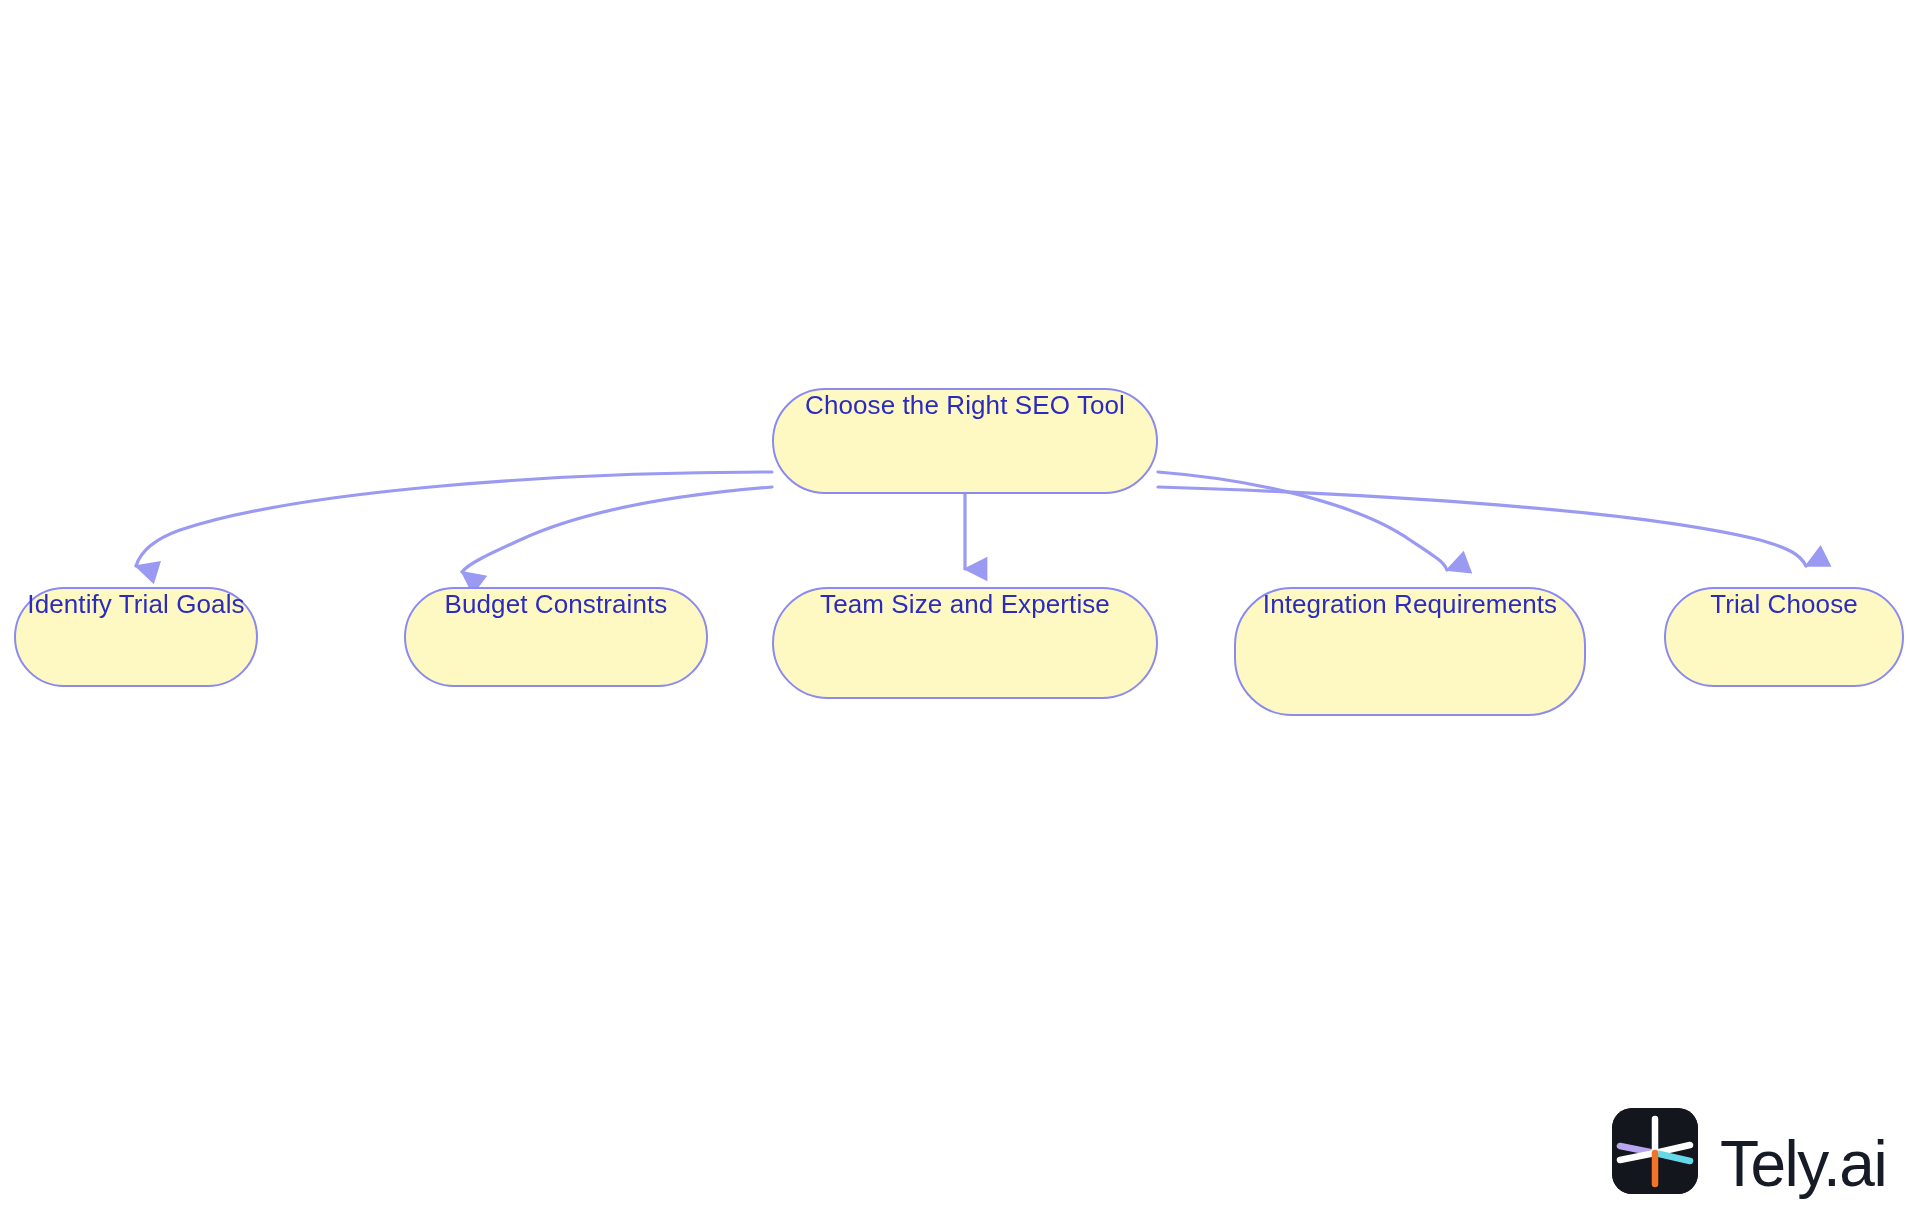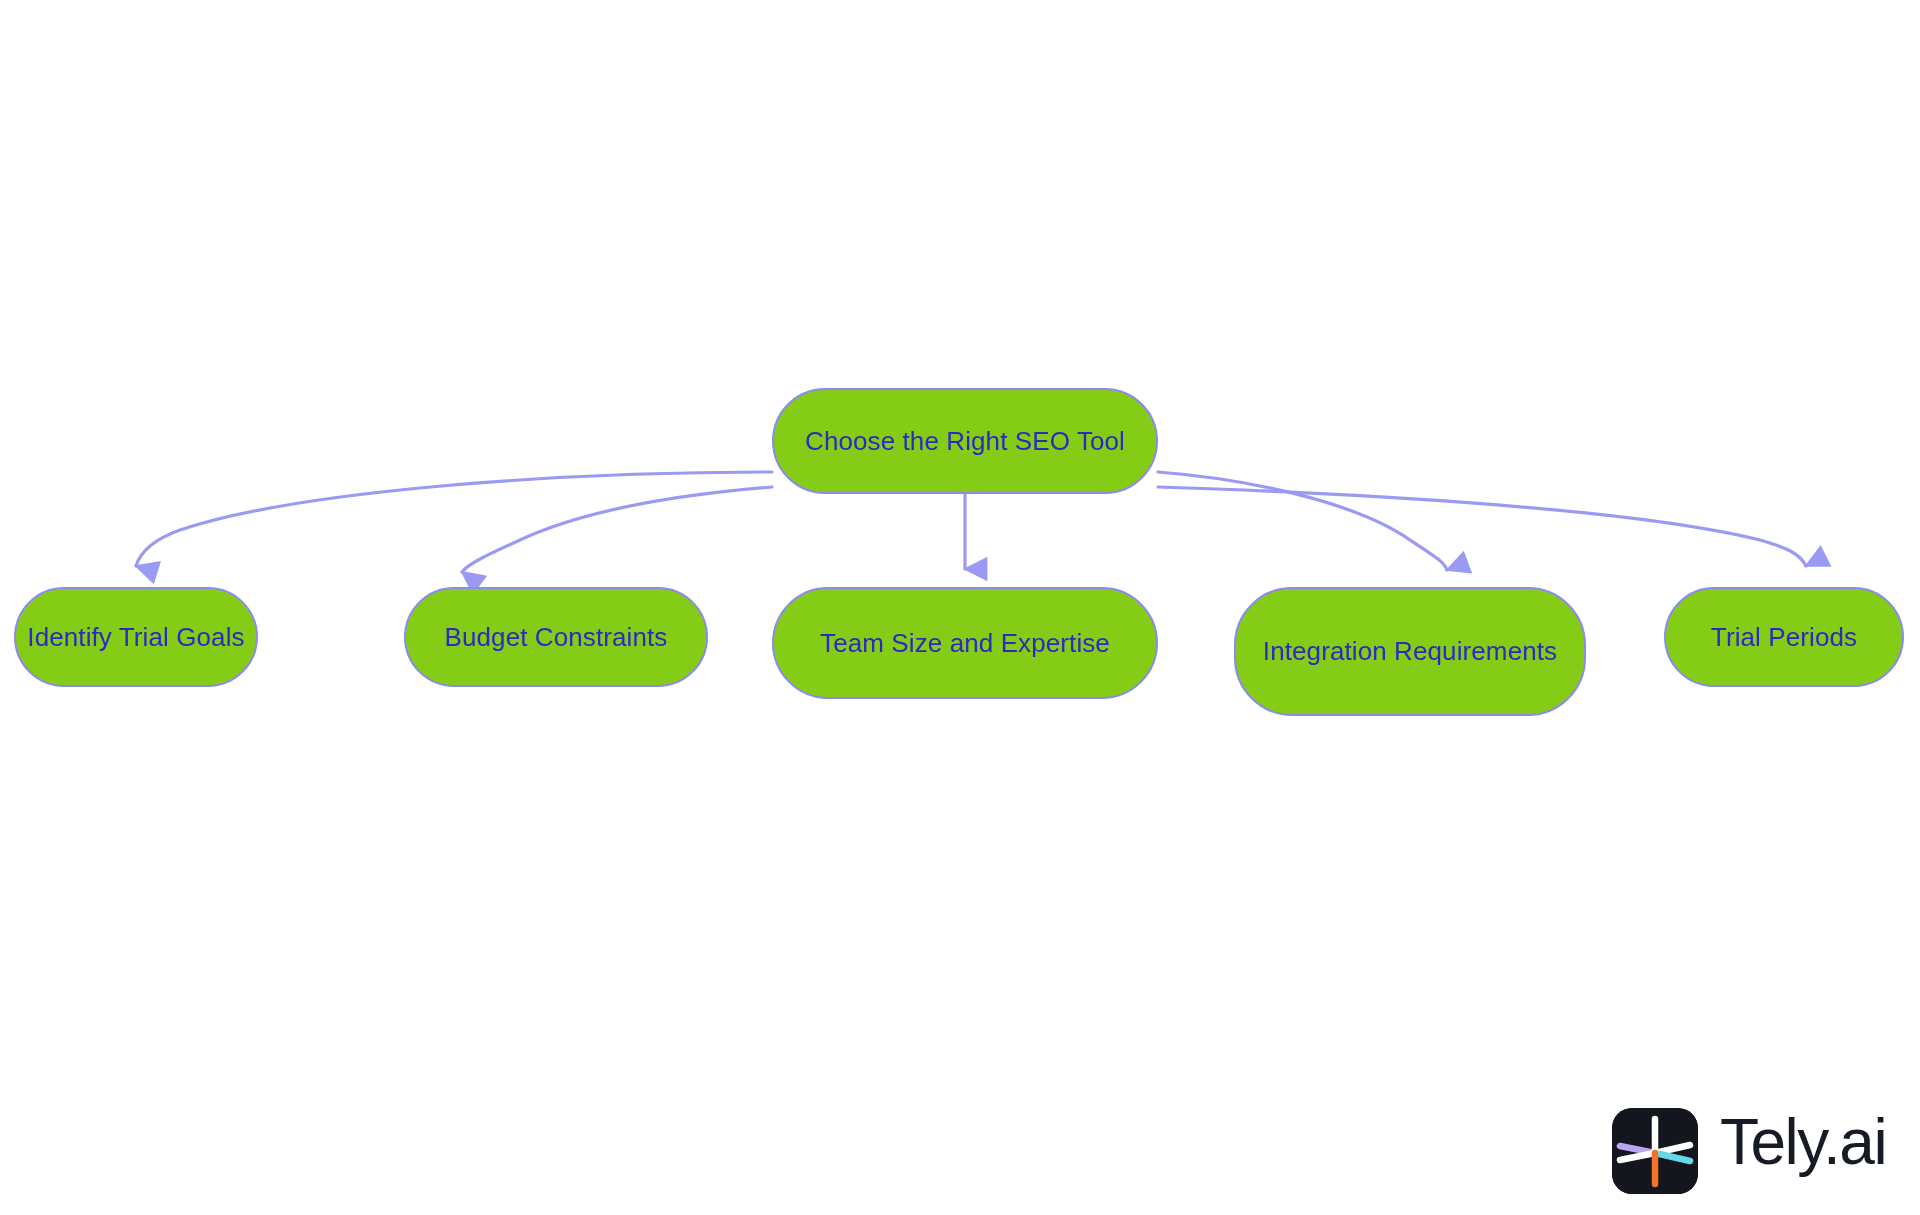--- a/index.html
+++ b/index.html
@@ -21,23 +21,22 @@
     inset: 0;
     width: 1920px;
     height: 1215px;
   }
 
   
   .node {
     position: absolute;
     box-sizing: border-box;
     display: flex;
-    align-items: center;
     justify-content: center;
-    background: #84cc16;
+    background: #fef9c3;
     border: 2px solid #8a8af0;
     border-radius: 58px;
     color: #2b2bc0;
     font-size: 26px;
     font-weight: 400;
     letter-spacing: 0.1px;
     white-space: nowrap;
     user-select: none;
   }
   .node-label {
@@ -50,21 +49,21 @@
   .node-child-2   { left: 772px;  top: 587px; width: 386px; height: 112px; }
   .node-child-3   { left: 1234px; top: 587px; width: 352px; height: 129px; }
   .node-child-4   { left: 1664px; top: 587px; width: 240px; height: 100px; }
 
   
   #brand-logo {
     position: absolute;
     left: 1612px;
     top: 1108px;
     display: flex;
-    align-items: flex-start;
+    align-items: flex-end;
     gap: 22px;
   }
   #brand-mark {
     width: 86px;
     height: 86px;
     border-radius: 20px;
     background: #14161d;
     display: block;
   }
   #brand-wordmark {
@@ -116,21 +115,21 @@
 
 <div class="node node-child-2">
   <span class="node-label">Team Size and Expertise</span>
 </div>
 
 <div class="node node-child-3">
   <span class="node-label">Integration Requirements</span>
 </div>
 
 <div class="node node-child-4">
-  <span class="node-label">Trial Periods</span>
+  <span class="node-label">Trial Choose</span>
 </div>
 
 <div id="brand-logo">
   <svg id="brand-mark" viewBox="0 0 86 86" xmlns="http://www.w3.org/2000/svg">
     <rect x="0" y="0" width="86" height="86" rx="20" ry="20" fill="#14161d"></rect>
     <g stroke-linecap="round" stroke-width="6.5">
 
       <line x1="8" y1="38" x2="43" y2="45" stroke="#b9a6f2"></line>
 
       <line x1="8" y1="52" x2="43" y2="45" stroke="#ffffff"></line>

